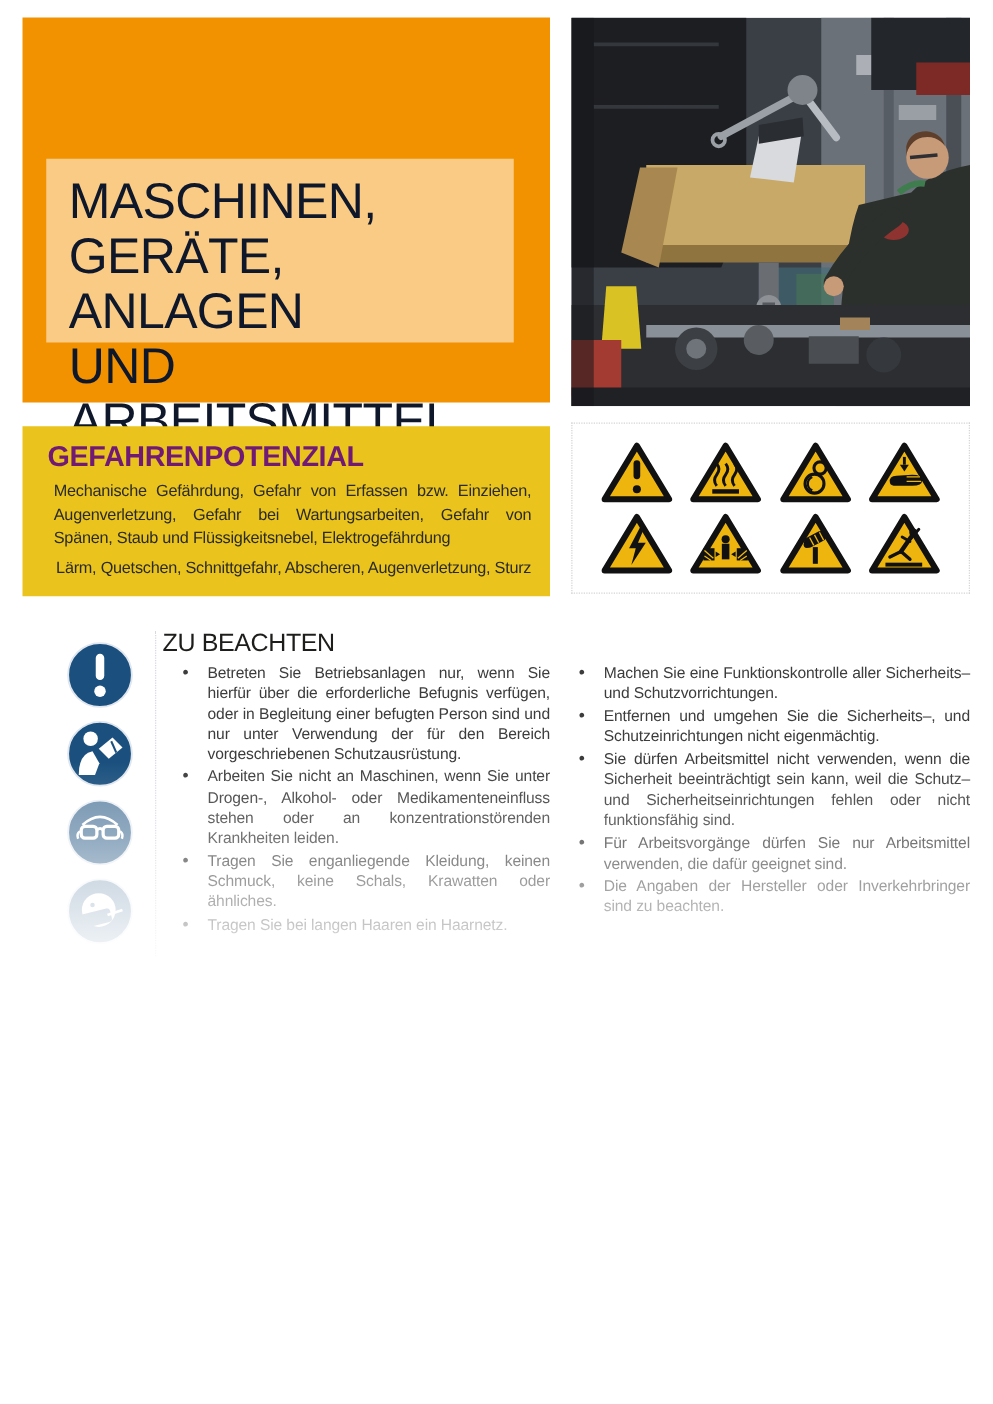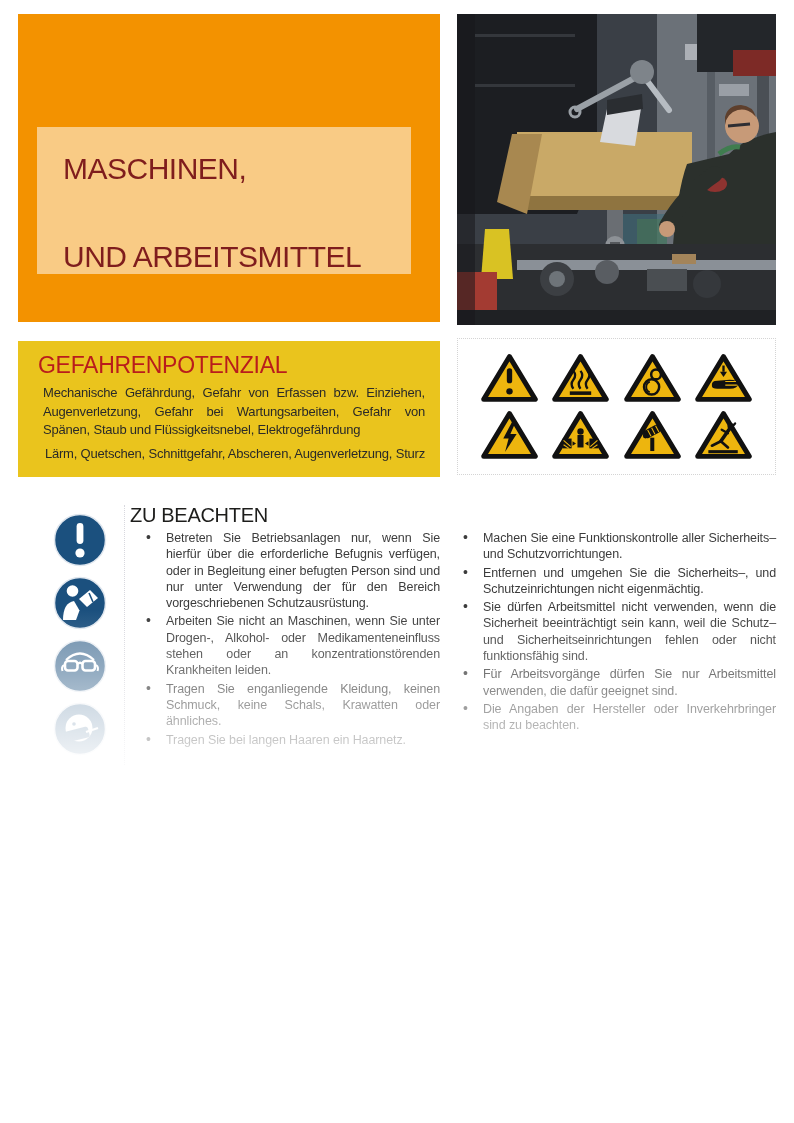--- a/index.html
+++ b/index.html
@@ -3,30 +3,30 @@
 <meta charset="utf-8">
 <style>
   html,body{margin:0;padding:0;background:#fff;}
   .page{position:relative;width:794px;height:1123px;background:#fff;overflow:hidden;
         font-family:"Liberation Sans",sans-serif;color:#3c3c3c;}
 
   
   .orange-block{position:absolute;left:18px;top:14px;width:422px;height:308px;background:#F39200;}
   .title-box{position:absolute;left:19px;top:113px;width:374px;height:147px;
              background:rgba(255,255,255,0.52);}
-  .title-box h1{margin:12px;padding:8px 0 0 14px;font-size:30px;line-height:44px;font-weight:400;
-                color:#7f1d1d;letter-spacing:-0.5px;}
+  .title-box h1{margin:4px;padding:8px 0 0 14px;font-size:40px;line-height:44px;font-weight:400;
+                color:#0f172a;letter-spacing:-0.5px;}
 
   
   .photo{position:absolute;left:457px;top:14px;width:319px;height:311px;overflow:hidden;}
 
   
   .yellow-block{position:absolute;left:18px;top:341px;width:422px;height:136px;background:#EAC41D;
                 box-sizing:border-box;padding:11px 10px 0 20px;color:#1d1d1b;}
-  .yellow-block h2{margin:0 0 5px 0;font-size:23px;font-weight:400;letter-spacing:-0.3px;color:#b91c1c;}
+  .yellow-block h2{margin:0 0 5px 0;font-size:23px;font-weight:700;letter-spacing:-0.3px;color:#701a75;}
   .yellow-block p{margin:5px;font-size:13px;line-height:18.5px;letter-spacing:-0.2px;
                   text-align:justify;color:#2a2a28;}
   .yellow-block p.nojust{text-align:right;}
 
   
   .signs-panel{position:absolute;left:457px;top:338px;width:319px;height:137px;box-sizing:border-box;
                border:1px dotted #d4d4d4;background:#fff;display:grid;
                grid-template-columns:repeat(4,1fr);justify-items:center;align-items:center;
                padding:10px 16px;}
   .tri-svg{display:block;}
@@ -55,21 +55,21 @@
 </style>
 </head>
 <body>
 
 <div class="page">
 
   <div class="orange-block">
     <div class="title-box">
       <h1>
         <span>MASCHINEN,</span><br>
-        <br>
+        <span>GERÄTE, ANLAGEN</span><br>
         <span>UND ARBEITSMITTEL</span>
       </h1>
     </div>
   </div>
 
   <div class="photo" aria-label="worker-at-milling-machine-photo">
     <svg width="319" height="311" viewBox="0 0 319 311">
       <rect x="0" y="0" width="319" height="311" fill="#3a3f46"></rect>
       <rect x="200" y="0" width="119" height="240" fill="#6b7178"></rect>
       <rect x="250" y="0" width="8" height="240" fill="#575d64"></rect>

